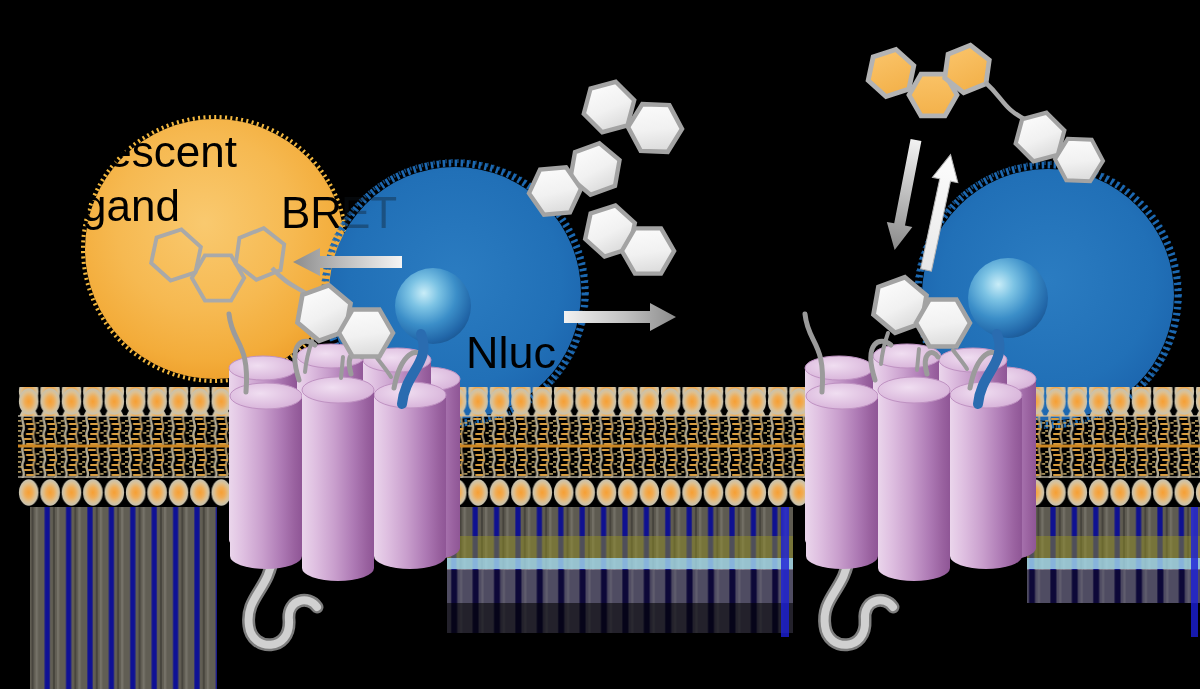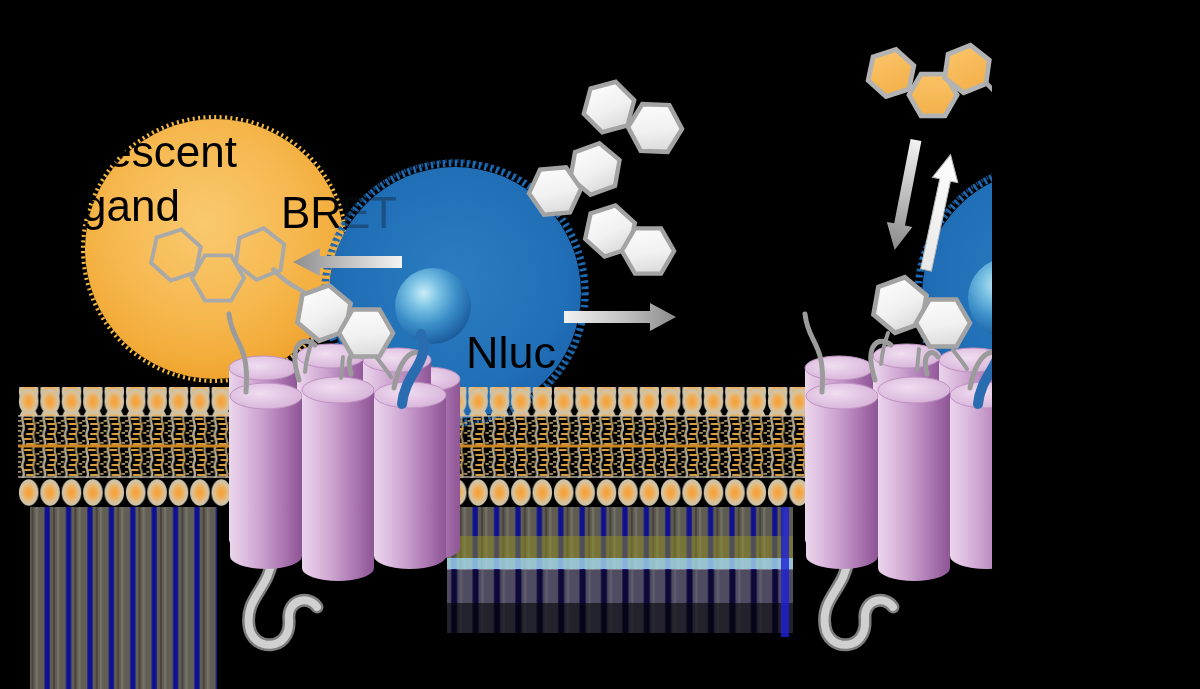--- a/index.html
+++ b/index.html
@@ -1,16 +1,16 @@
 <!DOCTYPE html>
 <html><head>
 <meta charset="utf-8">
 <style>
   html,body{margin:0;padding:0;background:#000;}
-  .stage{position:relative;width:992px;height:689px;background:#000;overflow:hidden;}
+  .stage{position:relative;width:1200px;height:689px;background:#000;overflow:hidden;}
   svg{display:block;}
   text{font-family:"Liberation Sans","DejaVu Sans",sans-serif;}
 </style>
 </head>
 <body>
 
 <div class="stage">
 <svg width="1200" height="689" viewBox="0 0 1200 689">
   <defs>
     <radialGradient id="ygrad" cx="46%" cy="40%" r="62%">

